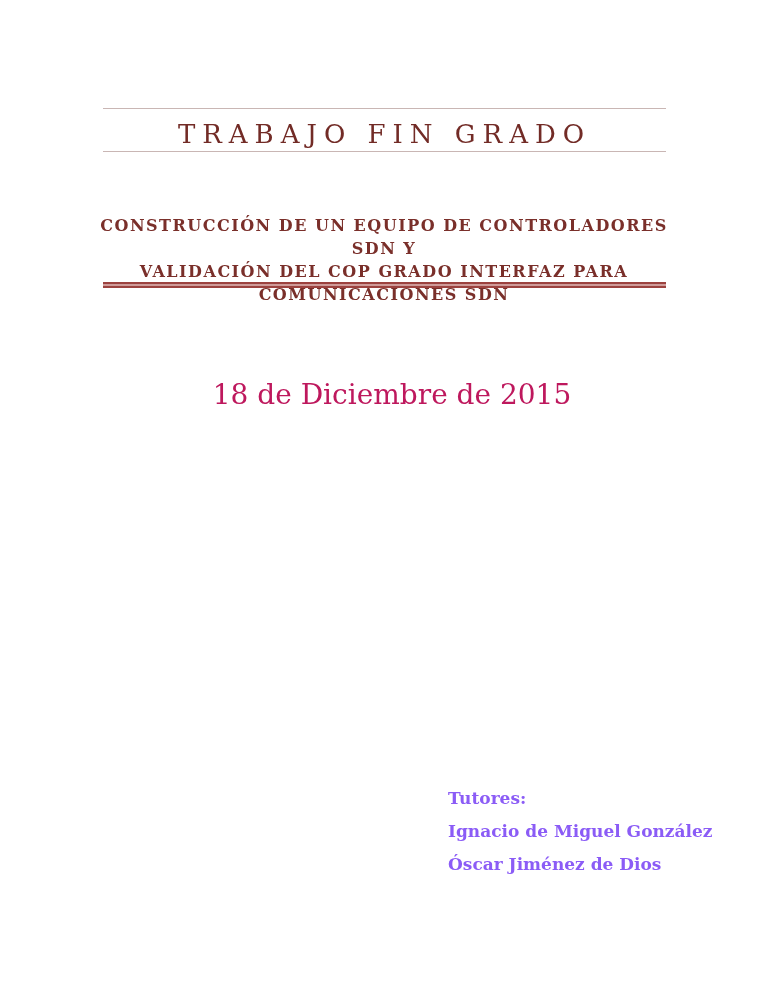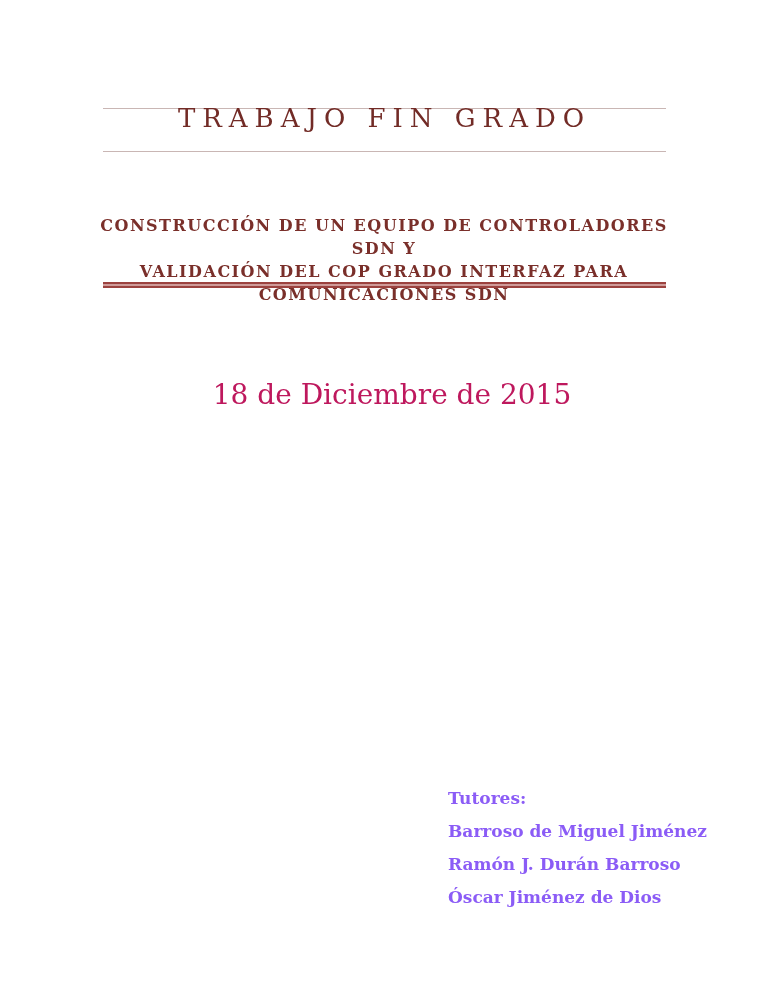--- a/index.html
+++ b/index.html
@@ -20,21 +20,21 @@
     position: absolute;
     left: 103px;
     right: 102px;
     height: 1px;
     background: #c9b6b4;
   }
   .rule-top    { top: 108px; }
   .rule-bottom { top: 151px; }
   .doc-title {
     position: absolute;
-    top: 100px;
+    top: 116px;
     left: 103px;
     right: 102px;
     margin: 0;
     text-align: center;
     font-size: 26px;
     font-weight: normal;
     letter-spacing: 7px;
     color: #722b26;
     line-height: 36px;
   }
@@ -107,18 +107,17 @@
     <div>COMUNICACIONES SDN</div>
   </div>
 
   <div class="thick-rule"></div>
 
   <div class="doc-date">18 de Diciembre de 2015</div>
 
 
   <div class="tutors">
     <div>Tutores:</div>
-    <div>Barroso de Miguel Jiménez</div>
-    <div>Ramón J. Durán Barroso</div>
+    <div>Ignacio de Miguel González</div>
     <div>Óscar Jiménez de Dios</div>
   </div>
 
 </div>
 
 </body></html>

